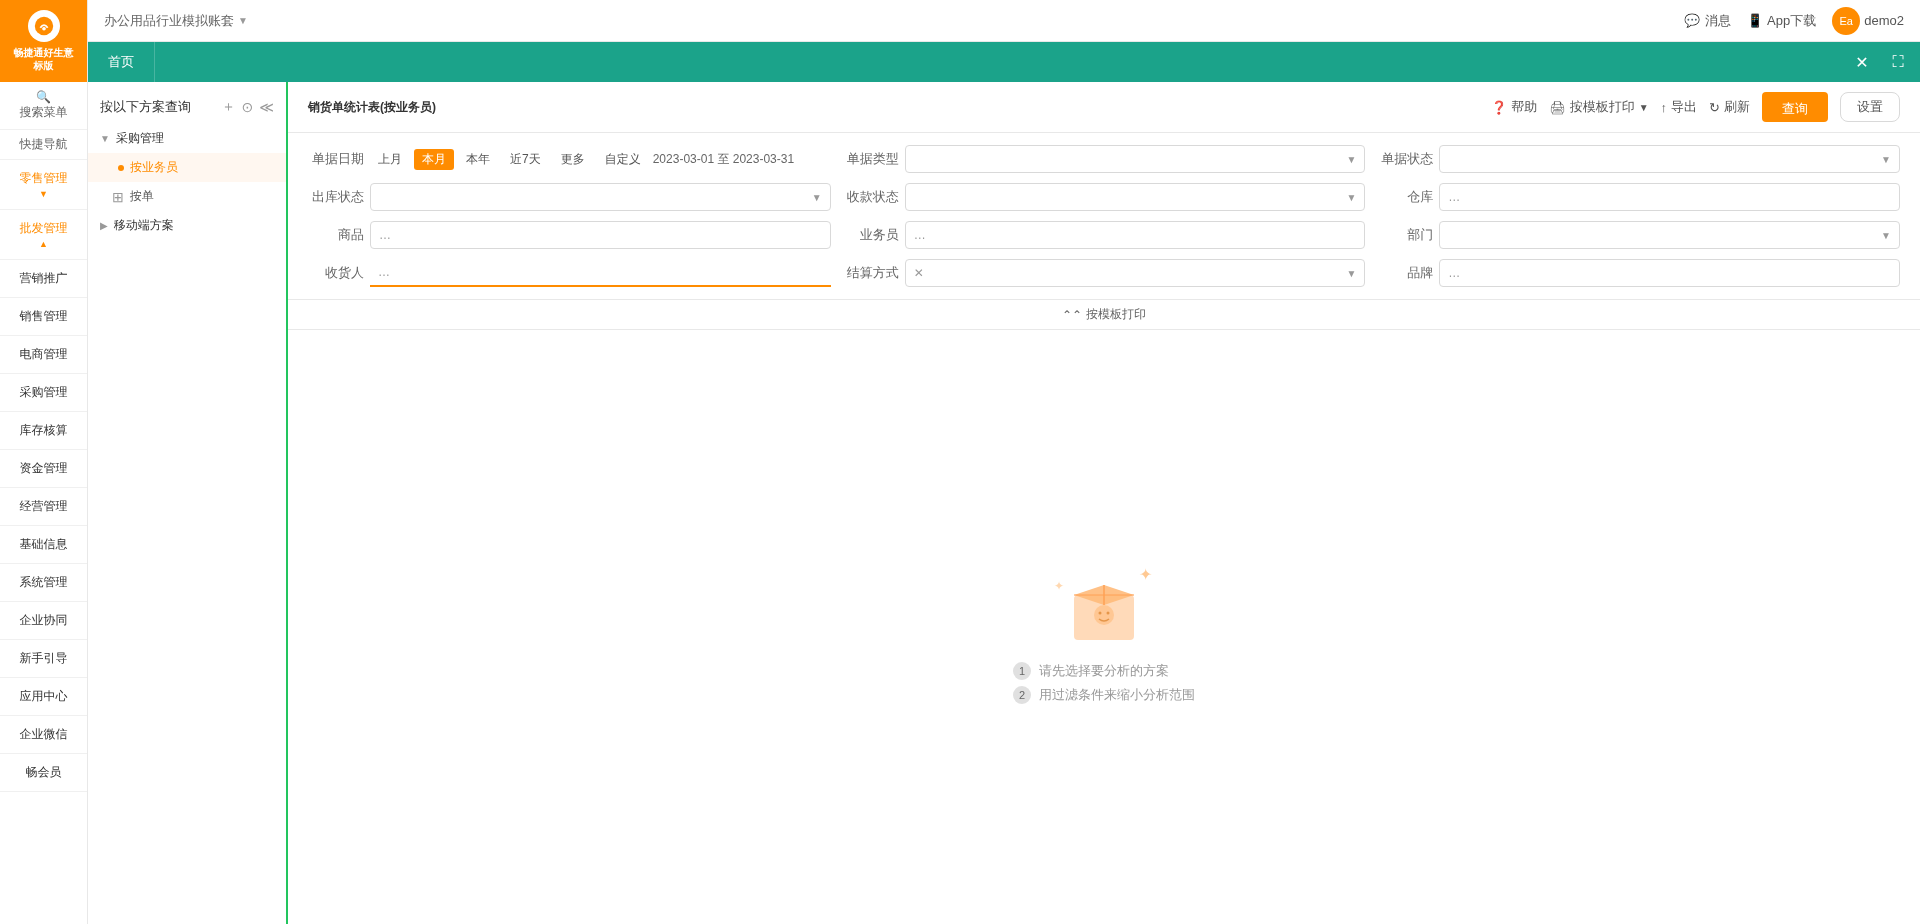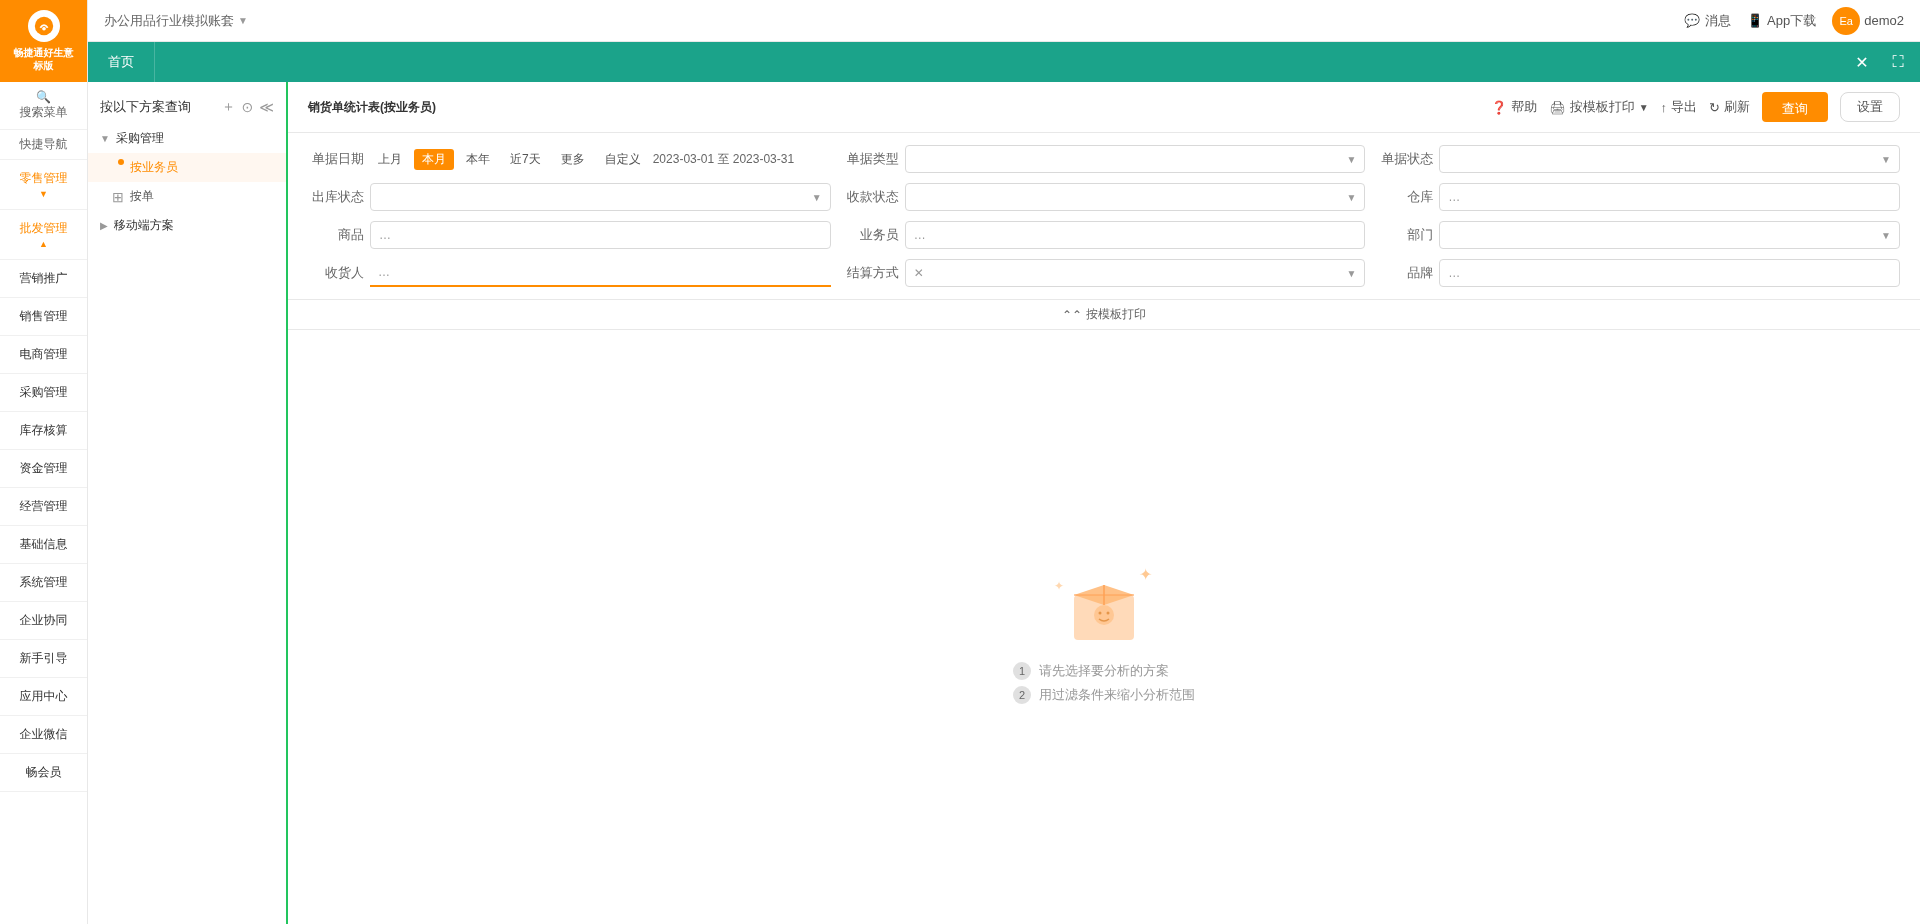--- a/index.html
+++ b/index.html
@@ -182,21 +182,21 @@
     }
     .panel-section-title {
       display: flex; align-items: center; gap: 6px;
       padding: 6px 12px;
       color: #333; font-size: 12px; cursor: pointer;
     }
     .panel-item {
       padding: 6px 12px 6px 30px;
       font-size: 12px;
       cursor: pointer;
-      display: flex; gap: 6px;
+      display: flex; align-items: center; gap: 6px;
       color: #555;
     }
     .panel-item.active {
       color: #ff8c00;
       background: #fff7f0;
     }
     .panel-item .item-dot {
       width: 6px; height: 6px; border-radius: 50%; background: #ff8c00;
     }
     .panel-sub-section {

